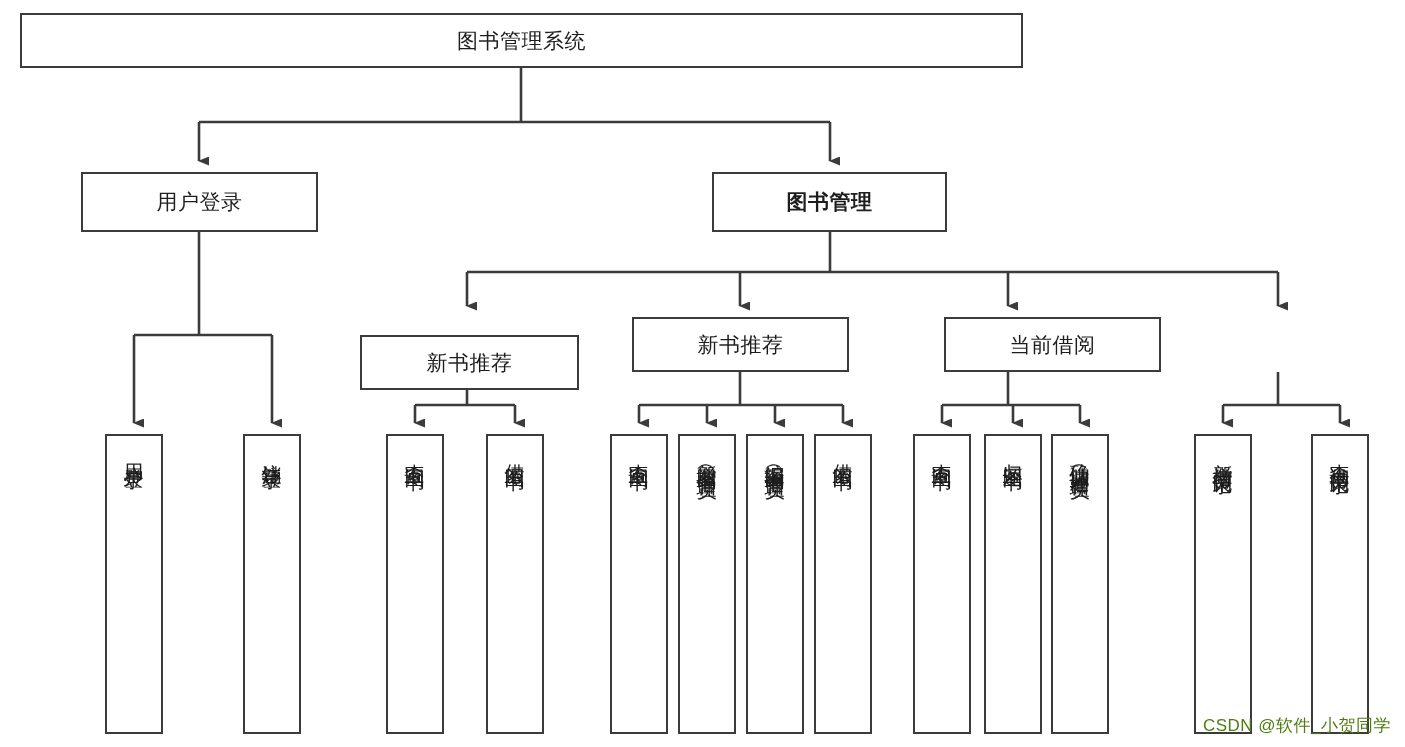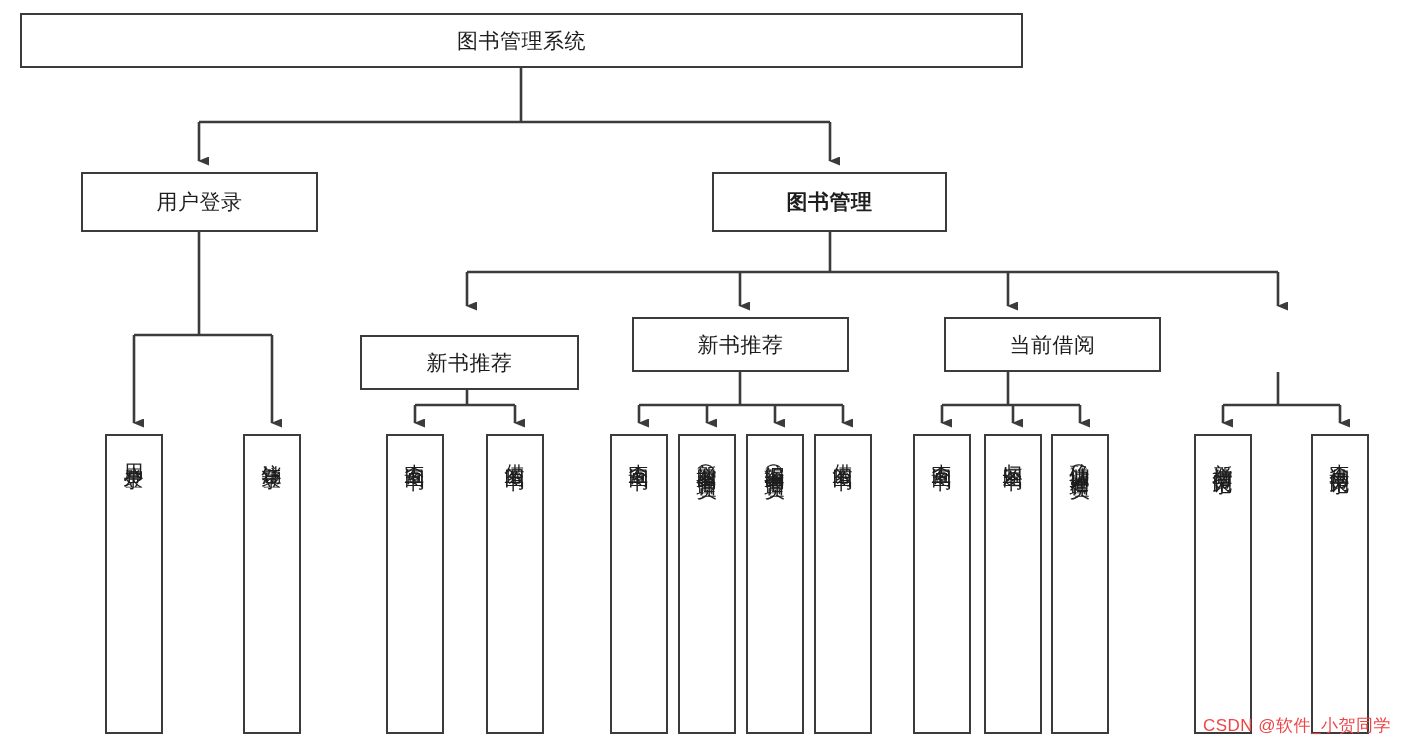--- a/index.html
+++ b/index.html
@@ -57,21 +57,21 @@
     font-size: 20px;
     letter-spacing: 2.5px;
     line-height: 1.0;
     white-space: nowrap;
   }
   #watermark {
     position: absolute;
     right: 14px;
     bottom: 8px;
     font-size: 17px;
-    color: #ef4444;
+    color: #4d7c0f;
     white-space: nowrap;
     letter-spacing: 0.5px;
     user-select: none;
   }
 </style>
 </head>
 <body>
 
 <div id="diagram-root">
 

